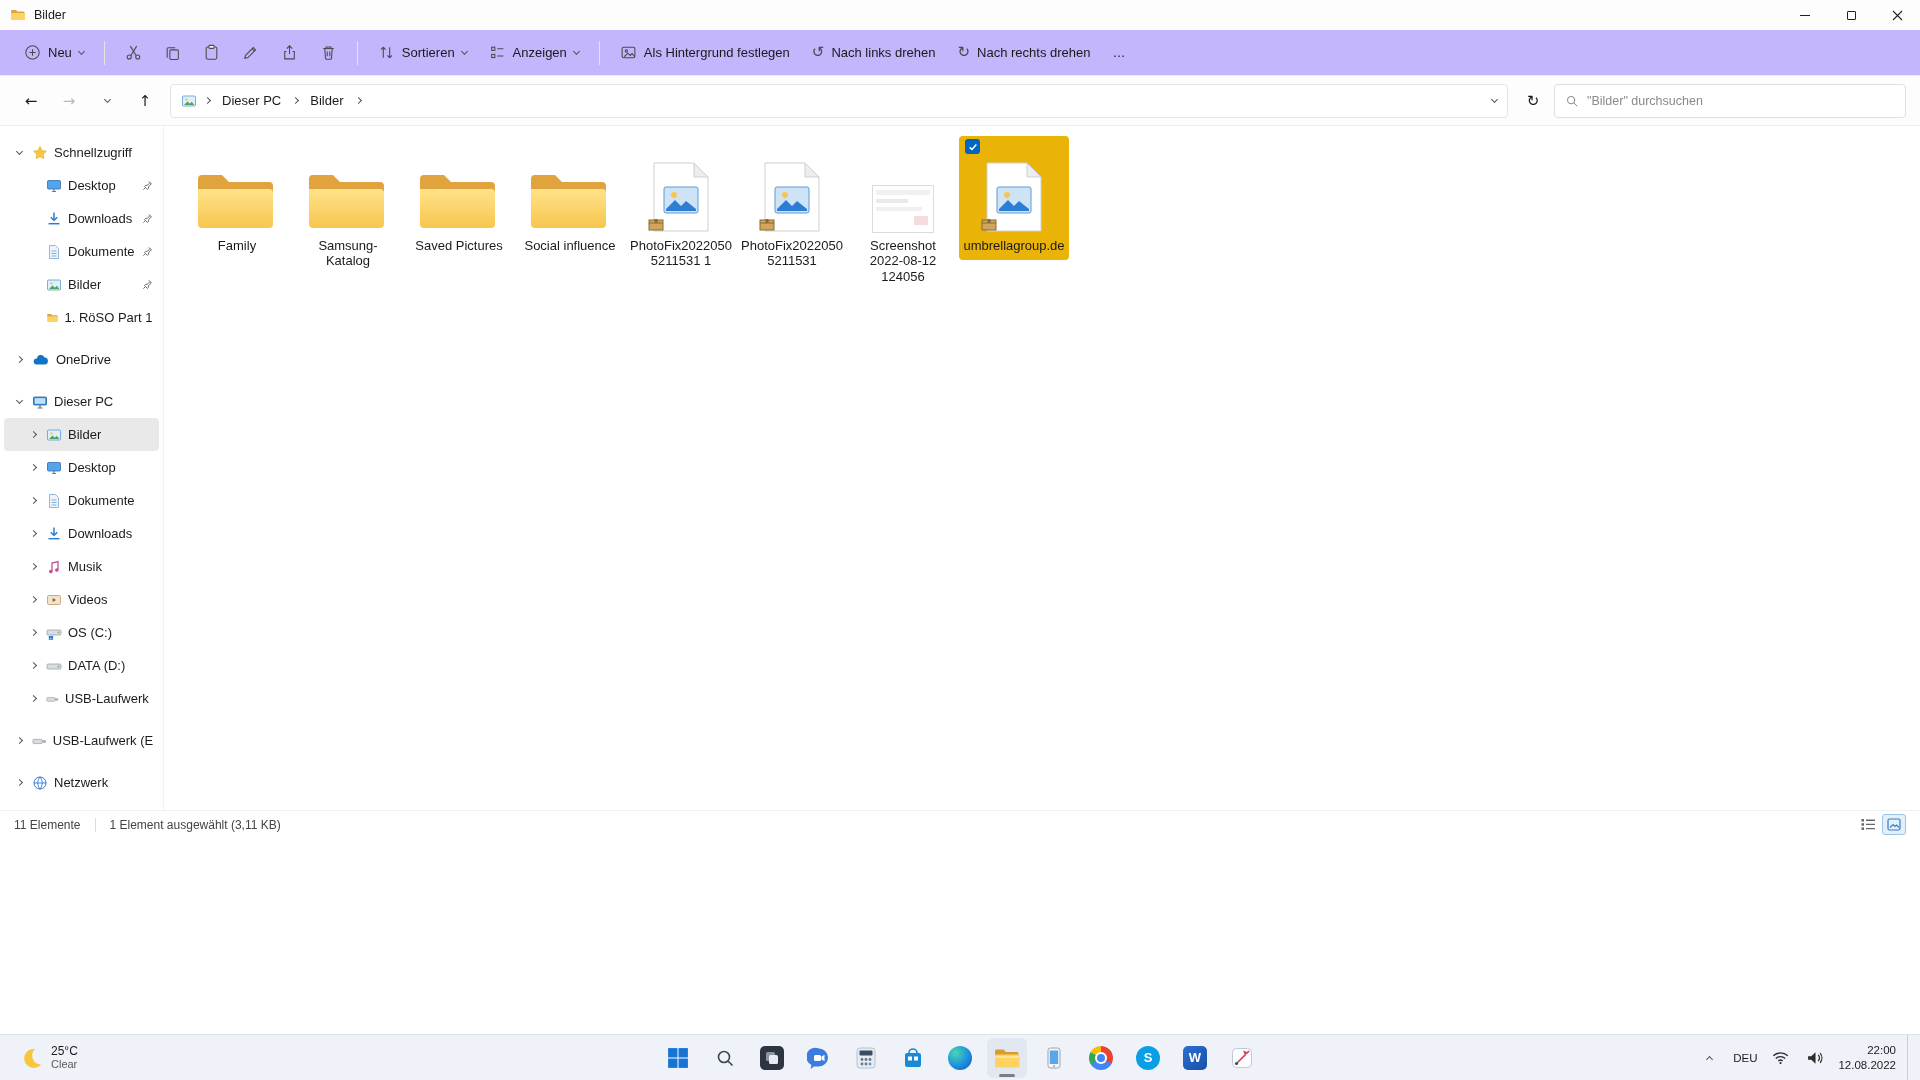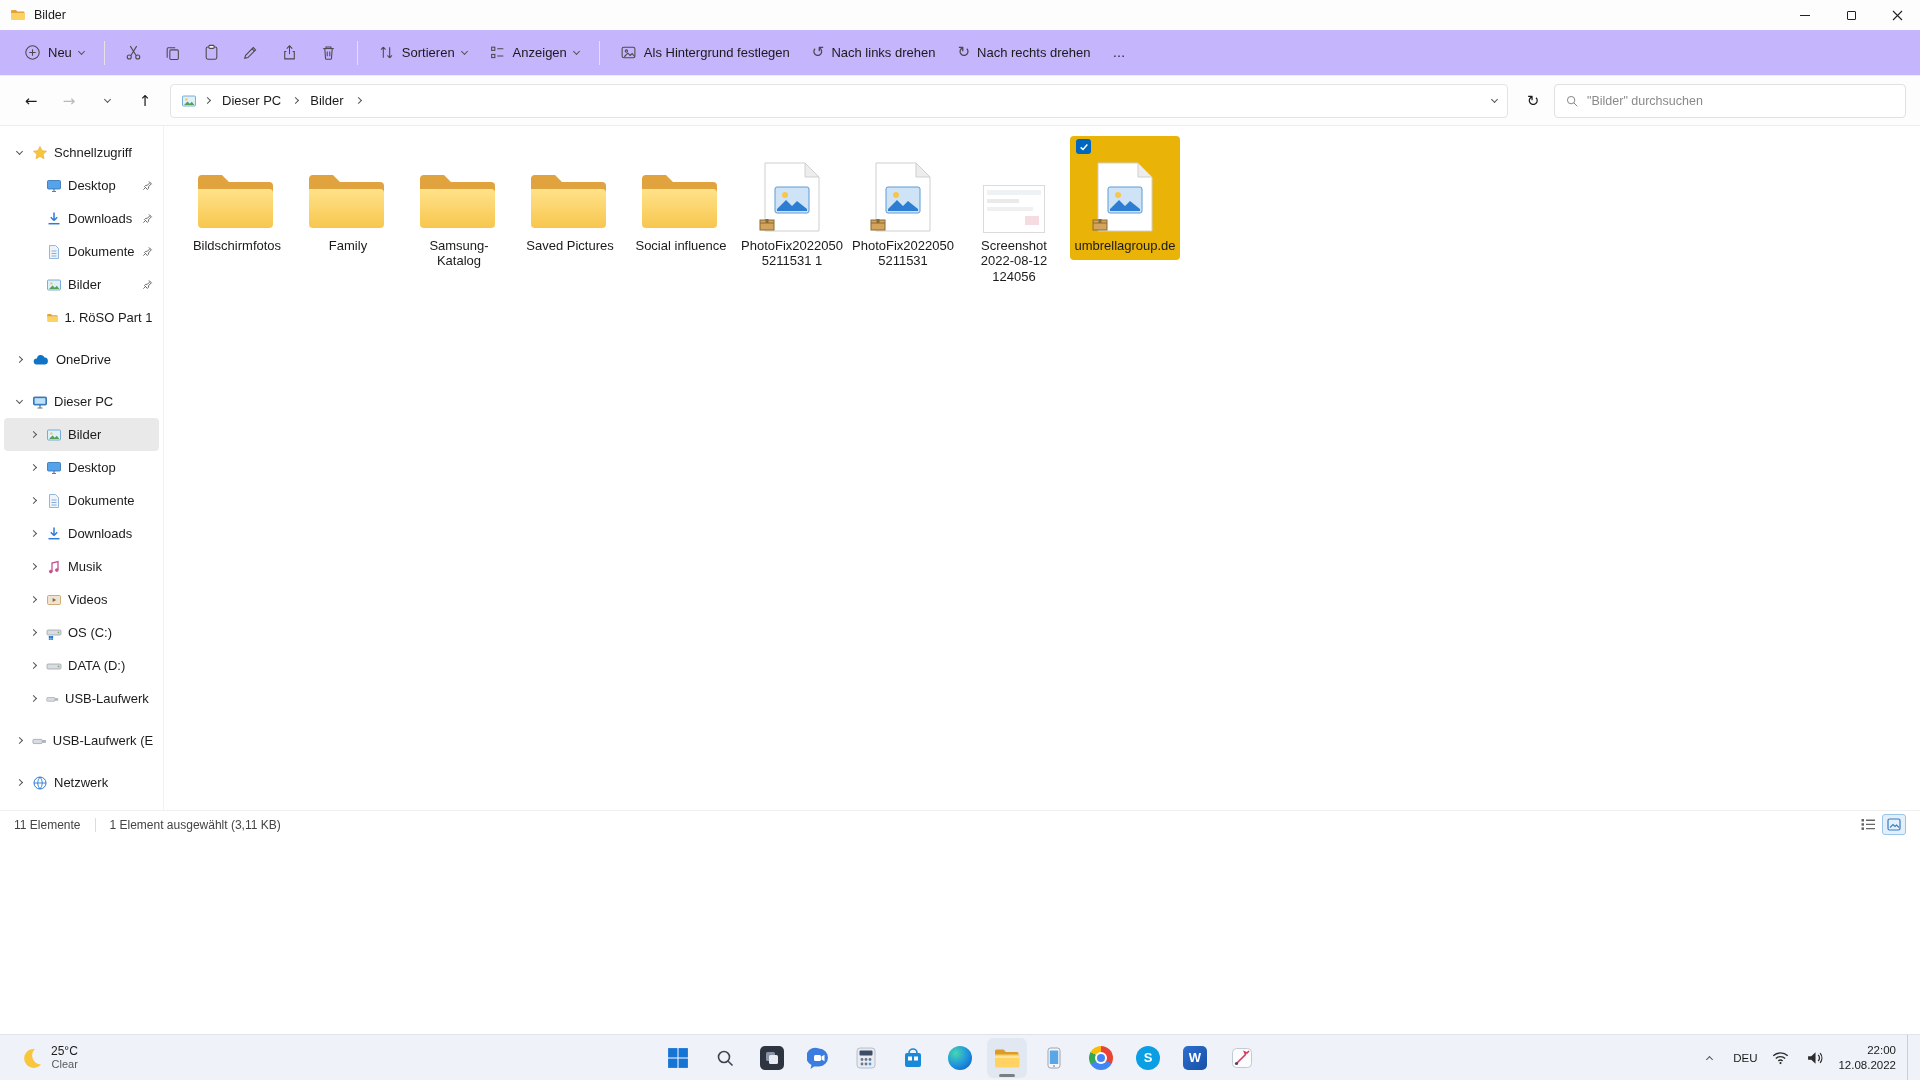--- a/index.html
+++ b/index.html
@@ -62,21 +62,21 @@
   
   .statusbar{height:28px;display:flex;align-items:center;gap:14px;padding:0 14px;font-size:12px;color:#444;border-top:1px solid #f0f0f0;flex:0 0 auto;}
   .vsep{width:1px;height:14px;background:#dcdcdc;}
   .viewtoggles{margin-left:auto;display:flex;gap:2px;}
   .vt{width:24px;height:21px;display:flex;align-items:center;justify-content:center;border-radius:3px;border:1px solid transparent;}
   .vt.sel{border:1px solid #9ac4e8;background:#e3f0fb;}
 
   
   .taskbar{position:absolute;left:0;bottom:0;width:1920px;height:46px;background:#eff3f9;border-top:1px solid #dfe3e9;}
   .tb-weather{position:absolute;left:12px;top:0;height:100%;display:flex;align-items:center;gap:7px;padding:0 8px;border-radius:4px;}
-  .tb-weather .wtxt{line-height:1.2;text-align:right;}
+  .tb-weather .wtxt{line-height:1.2;}
   .tb-weather .t1{font-size:12px;color:#1b1b1b;}
   .tb-weather .t2{font-size:11px;color:#5a5a5a;}
   .tb-center{position:absolute;left:50%;top:0;transform:translateX(-50%);height:100%;display:flex;align-items:center;gap:7px;}
   .app{width:40px;height:40px;border-radius:6px;display:flex;align-items:center;justify-content:center;position:relative;}
   .app.active{background:#e2e8f2;}
   .app.active::after{content:"";position:absolute;bottom:1px;left:50%;transform:translateX(-50%);width:16px;height:3px;border-radius:2px;background:#7a7f87;}
   .edge-ball{width:24px;height:24px;border-radius:50%;background:radial-gradient(circle at 32% 30%,#46d7b0,#1d8fe0 55%,#0a57b0);}
   .chrome-ball{width:24px;height:24px;border-radius:50%;background:conic-gradient(#ea4335 0 120deg,#4285f4 120deg 240deg,#34a853 240deg 300deg,#fbbc05 300deg);position:relative;}
   .chrome-ball::after{content:"";position:absolute;inset:6px;background:#fff;border-radius:50%;}
   .chrome-ball::before{content:"";position:absolute;inset:8px;background:#4285f4;border-radius:50%;z-index:1;}
@@ -472,29 +472,20 @@
             <path d="M2 8 h12 M8 2 a9 9 0 0 1 0 12 M8 2 a9 9 0 0 0 0 12" stroke-width=".9"></path>
           </svg>
         <span class="lbl">Netzwerk</span>
       </div>
 
     </div>
 
     <div class="content">
       <div class="tiles">
 
-        <div class="tile">
-          <div class="tile-icon">
-              <svg viewBox="0 0 84 64" width="84" height="64">
-                <path d="M3 10 Q3 6 7 6 h20 l7 7 h40 q4 0 4 4 v6 H3 z" fill="#e0a33e"></path>
-                <path d="M3 20 h71 q4 0 4 4 v31 q0 4-4 4 H7 q-4 0-4-4 z" fill="url(#gFold)"></path>
-              </svg>
-            </div>
-          <div class="tile-label">Bildschirmfotos</div>
-        </div>
 
 
         <div class="tile">
           <div class="tile-icon">
               <svg viewBox="0 0 84 64" width="84" height="64">
                 <path d="M3 10 Q3 6 7 6 h20 l7 7 h40 q4 0 4 4 v6 H3 z" fill="#e0a33e"></path>
                 <path d="M3 20 h71 q4 0 4 4 v31 q0 4-4 4 H7 q-4 0-4-4 z" fill="url(#gFold)"></path>
               </svg>
             </div>
           <div class="tile-label">Family</div>

